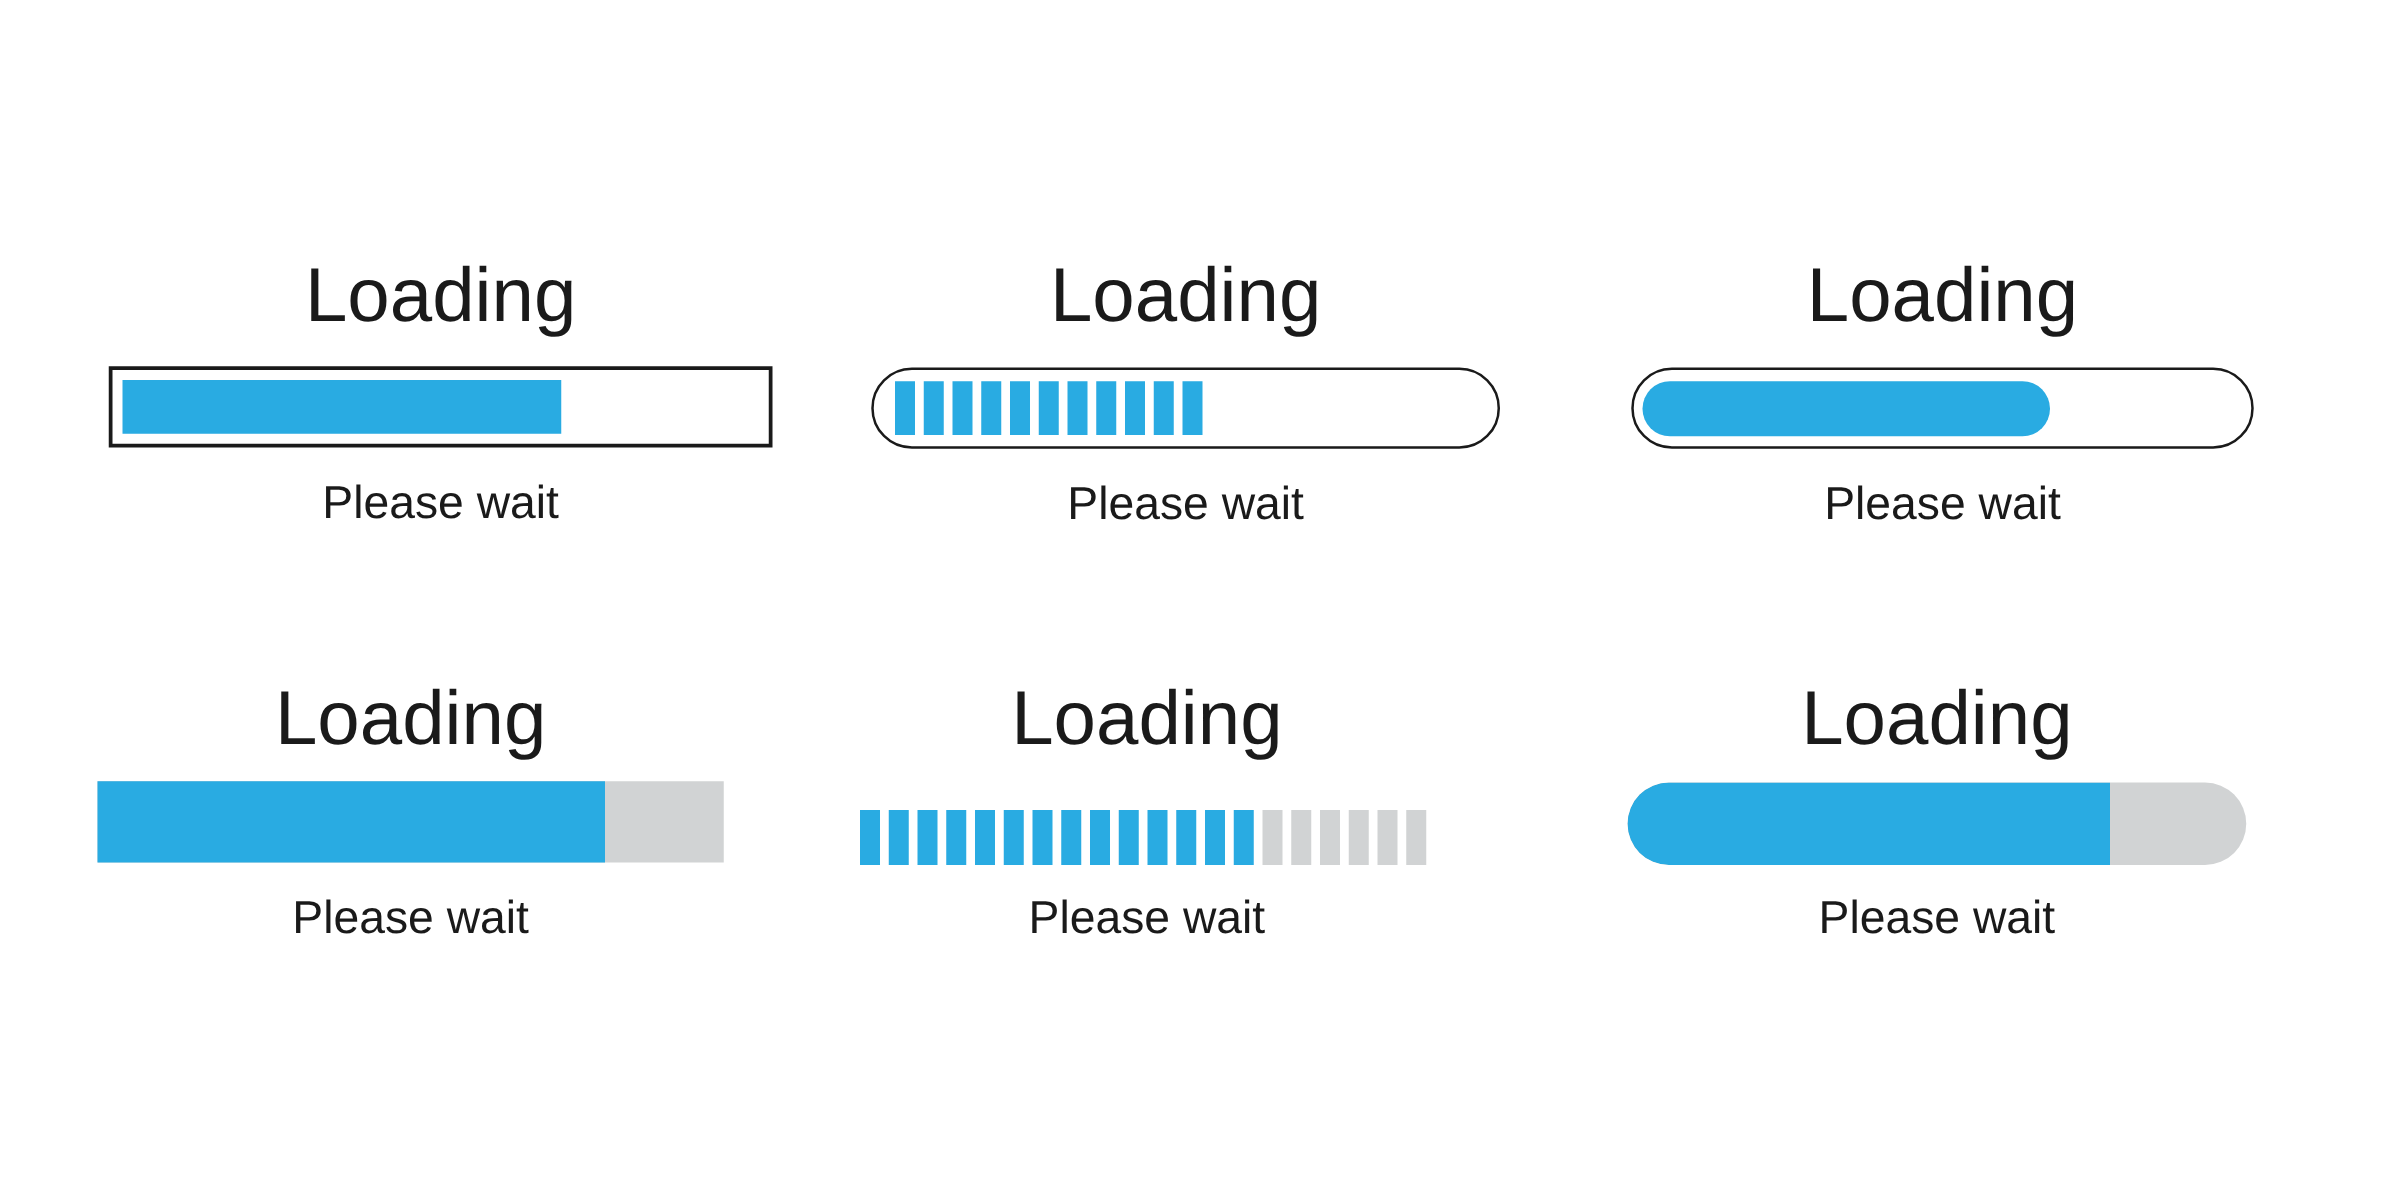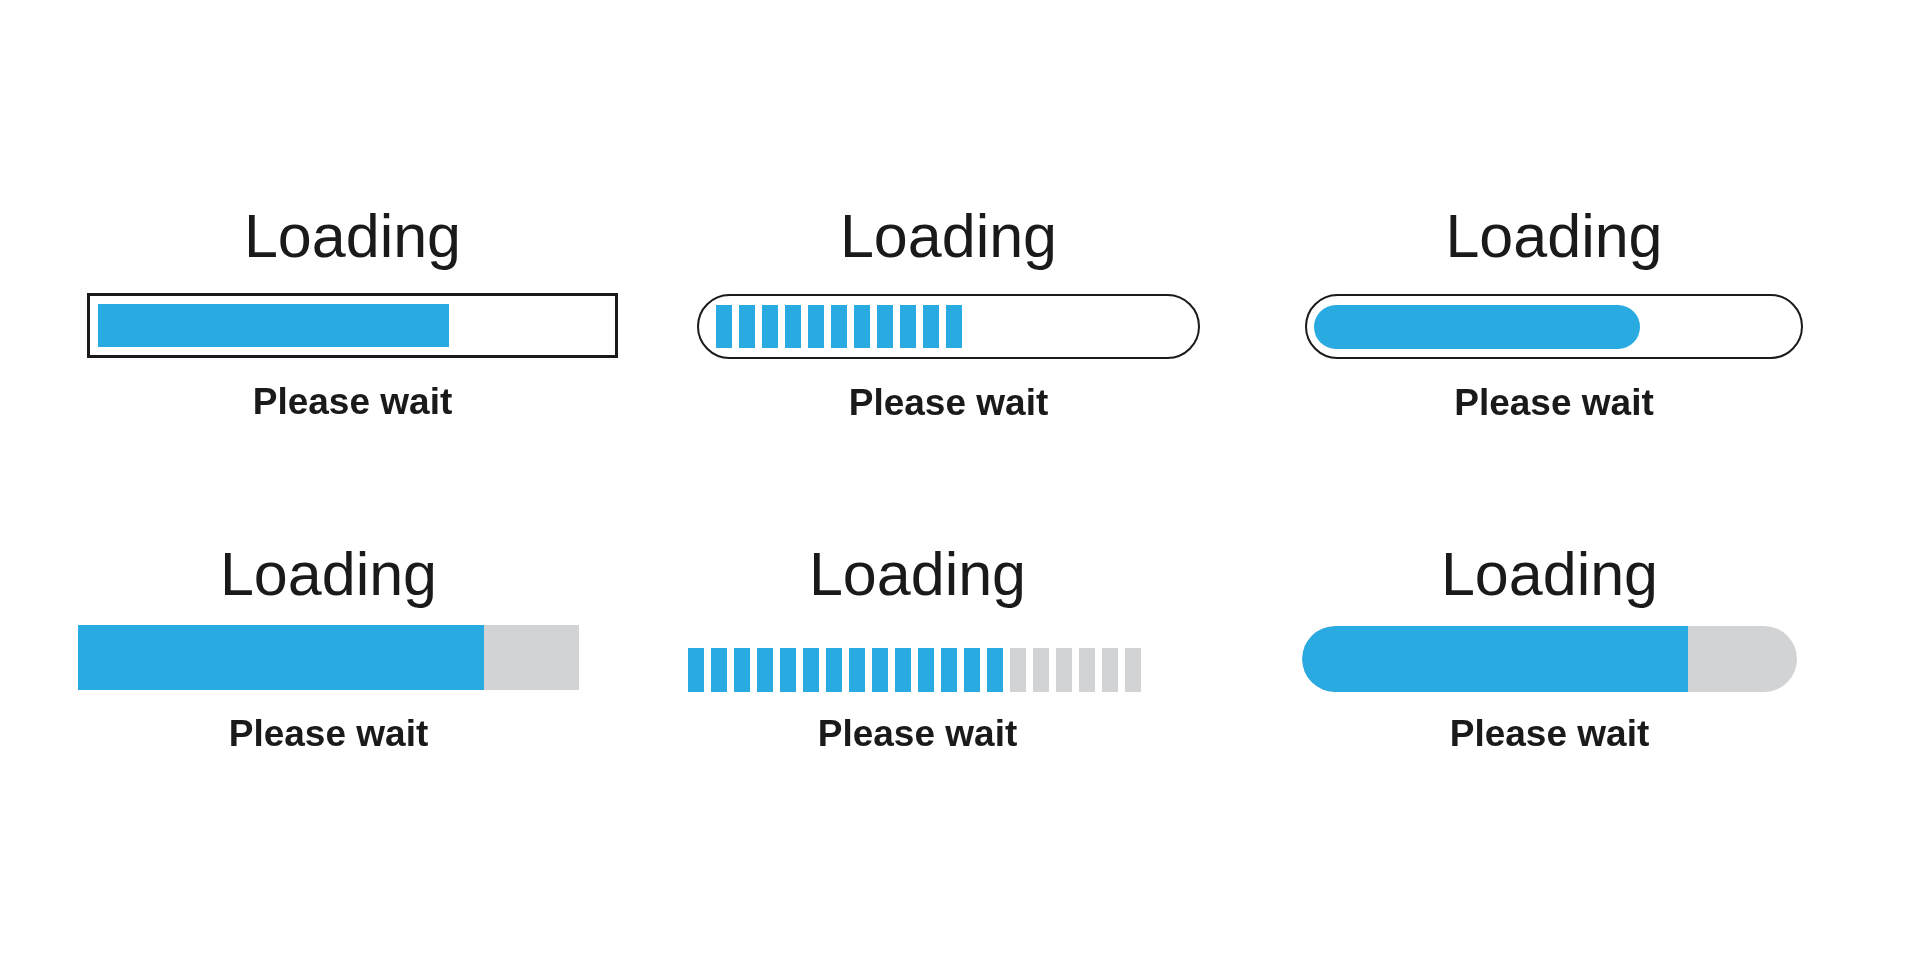--- a/index.html
+++ b/index.html
@@ -24,21 +24,21 @@
     display:flex;flex-direction:column;align-items:center;
   }
   .title{
     margin:0;
     font-size:61px;line-height:67px;font-weight:400;
     color:var(--text);
     white-space:nowrap;
   }
   .caption{
     margin:0;
-    font-size:37px;line-height:44px;font-weight:700;
+    font-size:37px;line-height:44px;font-weight:400;
     color:var(--text);
     white-space:nowrap;
   }
   .bar{width:100%;position:relative;}
 
   
   .p1{left:87px;  top:203px; width:531px;}
   .p2{left:697px; top:203px; width:503px;}
   .p3{left:1305px;top:203px; width:498px;}
   .p4{left:78px;  top:541px; width:501px;}

